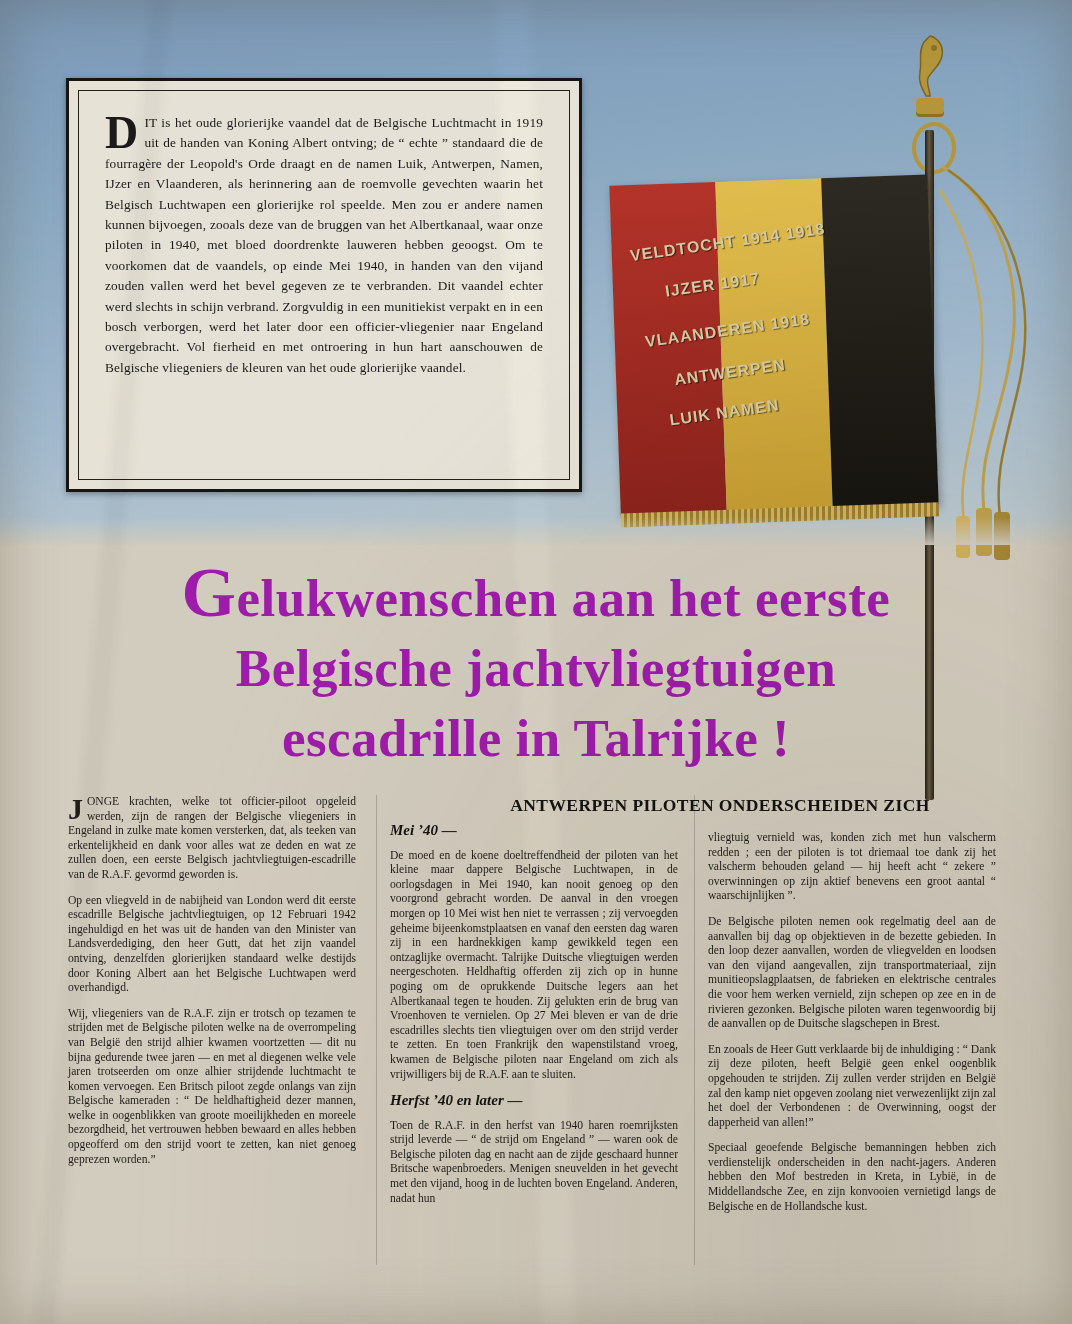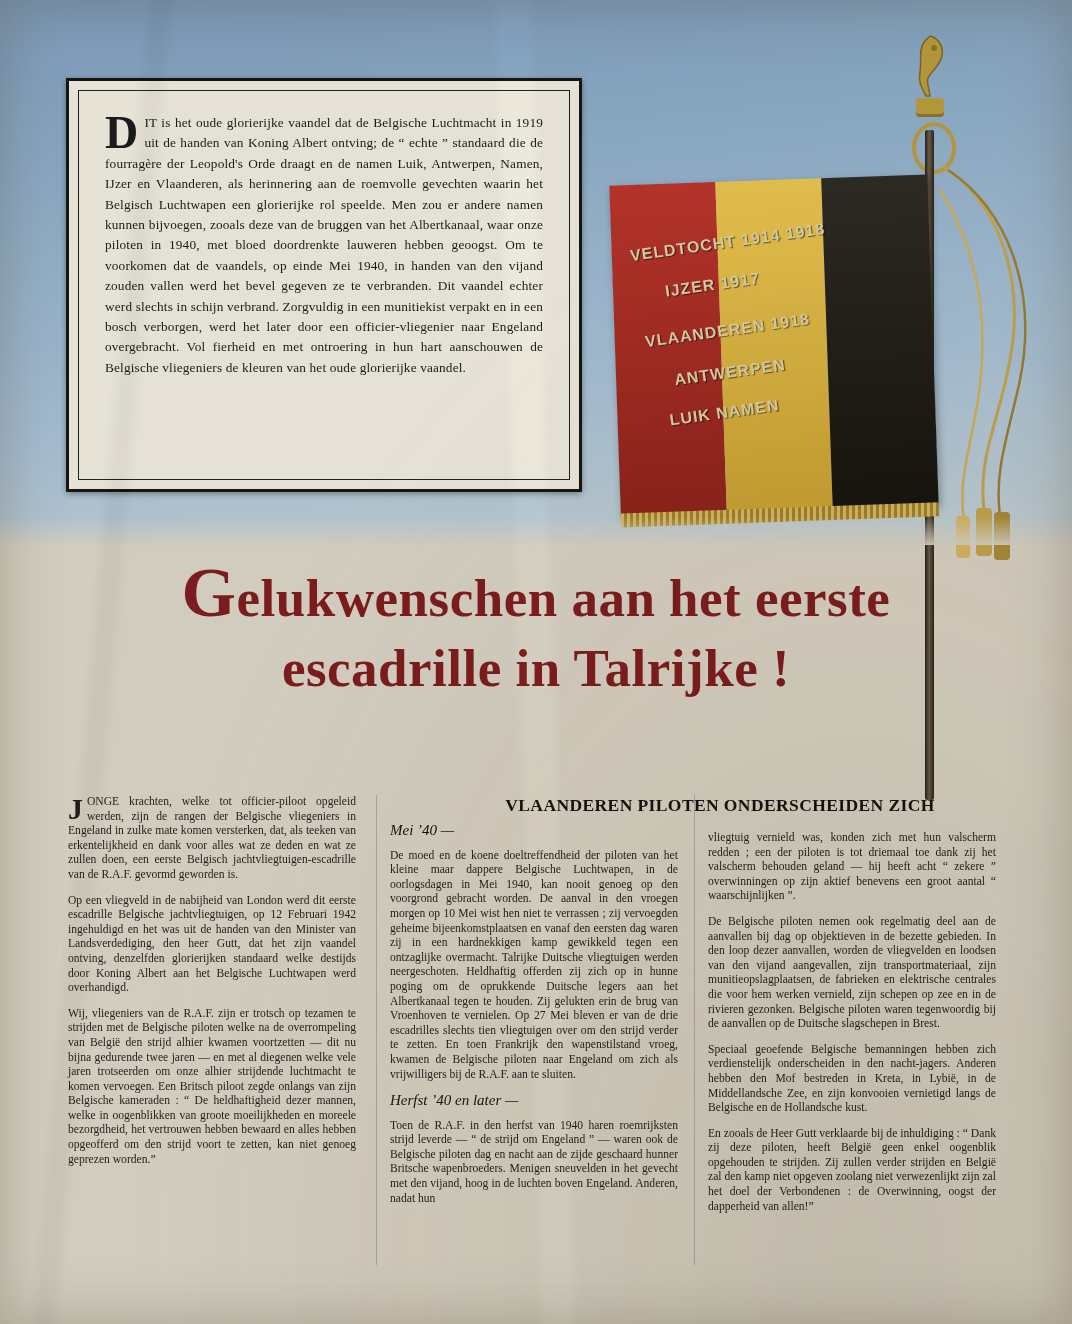--- a/index.html
+++ b/index.html
@@ -110,21 +110,21 @@
     position:absolute; left:318px; top:150px; width:120px; height:430px;
   }
   
   .headline {
     position:absolute; left:0; top:548px; width:1072px; height:240px;
     text-align:center;
   }
   .headline div {
     font-family:"Liberation Serif", serif;
     font-weight:bold;
-    color:#7f1d1d;
+    color:#a21caf;
     letter-spacing:.5px;
   }
   .hl1 { font-size:53px; line-height:70px; margin-top:10px; }
   .hl2 { font-size:53px; line-height:70px; }
   .hl3 { font-size:53px; line-height:70px; }
   .hl1 .cap, .hl2 .cap, .hl3 .cap { font-size:70px; }
   
   .subhead {
     position:absolute; left:440px; top:795px; width:560px;
     text-align:center;
@@ -142,21 +142,21 @@
   }
   .col1 { left:0; }
   .col2 { left:322px; top:28px; height:442px; }
   .col3 { left:640px; top:36px; height:442px; }
   .col p { margin:0 0 11px 0; }
   .col .dc {
     float:left; font-size:30px; line-height:23px; font-weight:bold;
     padding:2px 4px 0 0;
   }
   .secthead {
-    font-style:italic; font-weight:normal; font-size:15px; margin:0 0 5px 0;
+    font-style:italic; font-weight:bold; font-size:15px; margin:0 0 5px 0;
     color:#15140f;
   }
   .vrule {
     position:absolute; top:0; width:1px; height:470px; background:rgba(0,0,0,.18);
   }
   .vr1 { left:308px; }
   .vr2 { left:626px; }
   
   .grain {
     position:absolute; left:0; top:0; width:1072px; height:1324px;
@@ -220,24 +220,25 @@
           <rect x="38" y="348" width="16" height="48" rx="4" fill="#c2a44e"></rect>
           <rect x="56" y="352" width="16" height="48" rx="4" fill="#a98a38"></rect>
           <rect x="18" y="356" width="14" height="42" rx="4" fill="#d4b55f"></rect>
         </svg>
       </div>
     </div>
   </div>
 
   <div class="headline">
     <div class="hl1"><span class="cap">G</span><span>elukwenschen aan het eerste</span></div>
+    <div class="hl2">Belgische jachtvliegtuigen</div>
     <div class="hl3">escadrille in Talrijke !</div>
   </div>
 
-  <div class="subhead">VLAANDEREN PILOTEN ONDERSCHEIDEN ZICH</div>
+  <div class="subhead">ANTWERPEN PILOTEN ONDERSCHEIDEN ZICH</div>
 
   <div class="cols">
     <div class="vrule vr1"></div>
     <div class="vrule vr2"></div>
 
     <div class="col col1">
       <p><span class="dc">J</span><span>ONGE krachten, welke tot officier-piloot opgeleid werden, zijn de rangen der Belgische vliegeniers in Engeland in zulke mate komen versterken, dat, als teeken van erkentelijkheid en dank voor alles wat ze deden en wat ze zullen doen, een eerste Belgisch jachtvliegtuigen-escadrille van de R.A.F. gevormd geworden is.</span></p>
       <p>Op een vliegveld in de nabijheid van London werd dit eerste escadrille Belgische jachtvliegtuigen, op 12 Februari 1942 ingehuldigd en het was uit de handen van den Minister van Landsverdediging, den heer Gutt, dat het zijn vaandel ontving, denzelfden glorierijken standaard welke destijds door Koning Albert aan het Belgische Luchtwapen werd overhandigd.</p>
       <p>Wij, vliegeniers van de R.A.F. zijn er trotsch op tezamen te strijden met de Belgische piloten welke na de overrompeling van België den strijd alhier kwamen voortzetten — dit nu bijna gedurende twee jaren — en met al diegenen welke vele jaren trotseerden om onze alhier strijdende luchtmacht te komen vervoegen. Een Britsch piloot zegde onlangs van zijn Belgische kameraden : “ De heldhaftigheid dezer mannen, welke in oogenblikken van groote moeilijkheden en moreele bezorgdheid, het vertrouwen hebben bewaard en alles hebben opgeofferd om den strijd voort te zetten, kan niet genoeg geprezen worden.”</p>
     </div>
@@ -245,20 +246,20 @@
     <div class="col col2">
       <p class="secthead">Mei ’40 —</p>
       <p>De moed en de koene doeltreffendheid der piloten van het kleine maar dappere Belgische Luchtwapen, in de oorlogsdagen in Mei 1940, kan nooit genoeg op den voorgrond gebracht worden. De aanval in den vroegen morgen op 10 Mei wist hen niet te verrassen ; zij vervoegden geheime bijeenkomstplaatsen en vanaf den eersten dag waren zij in een hardnekkigen kamp gewikkeld tegen een ontzaglijke overmacht. Talrijke Duitsche vliegtuigen werden neergeschoten. Heldhaftig offerden zij zich op in hunne poging om de oprukkende Duitsche legers aan het Albertkanaal tegen te houden. Zij gelukten erin de brug van Vroenhoven te vernielen. Op 27 Mei bleven er van de drie escadrilles slechts tien vliegtuigen over om den strijd verder te zetten. En toen Frankrijk den wapenstilstand vroeg, kwamen de Belgische piloten naar Engeland om zich als vrijwilligers bij de R.A.F. aan te sluiten.</p>
       <p class="secthead">Herfst ’40 en later —</p>
       <p>Toen de R.A.F. in den herfst van 1940 haren roemrijksten strijd leverde — “ de strijd om Engeland ” — waren ook de Belgische piloten dag en nacht aan de zijde geschaard hunner Britsche wapenbroeders. Menigen sneuvelden in het gevecht met den vijand, hoog in de luchten boven Engeland. Anderen, nadat hun</p>
     </div>
 
     <div class="col col3">
       <p>vliegtuig vernield was, konden zich met hun valscherm redden ; een der piloten is tot driemaal toe dank zij het valscherm behouden geland — hij heeft acht “ zekere ” overwinningen op zijn aktief benevens een groot aantal “ waarschijnlijken ”.</p>
       <p>De Belgische piloten nemen ook regelmatig deel aan de aanvallen bij dag op objektieven in de bezette gebieden. In den loop dezer aanvallen, worden de vliegvelden en loodsen van den vijand aangevallen, zijn transportmateriaal, zijn munitieopslagplaatsen, de fabrieken en elektrische centrales die voor hem werken vernield, zijn schepen op zee en in de rivieren gezonken. Belgische piloten waren tegenwoordig bij de aanvallen op de Duitsche slagschepen in Brest.</p>
+      <p>En zooals de Heer Gutt verklaarde bij de inhuldiging : “ Dank zij deze piloten, heeft België geen enkel oogenblik opgehouden te strijden. Zij zullen verder strijden en België zal den kamp niet opgeven zoolang niet verwezenlijkt zijn zal het doel der Verbondenen : de Overwinning, oogst der dapperheid van allen!”</p>
       <p>Speciaal geoefende Belgische bemanningen hebben zich verdienstelijk onderscheiden in den nacht-jagers. Anderen hebben den Mof bestreden in Kreta, in Lybië, in de Middellandsche Zee, en zijn konvooien vernietigd langs de Belgische en de Hollandsche kust.</p>
-      <p>En zooals de Heer Gutt verklaarde bij de inhuldiging : “ Dank zij deze piloten, heeft België geen enkel oogenblik opgehouden te strijden. Zij zullen verder strijden en België zal den kamp niet opgeven zoolang niet verwezenlijkt zijn zal het doel der Verbondenen : de Overwinning, oogst der dapperheid van allen!”</p>
     </div>
   </div>
 
   <div class="grain"></div>
   <div class="edge"></div>
 </div>
 
 </body></html>

